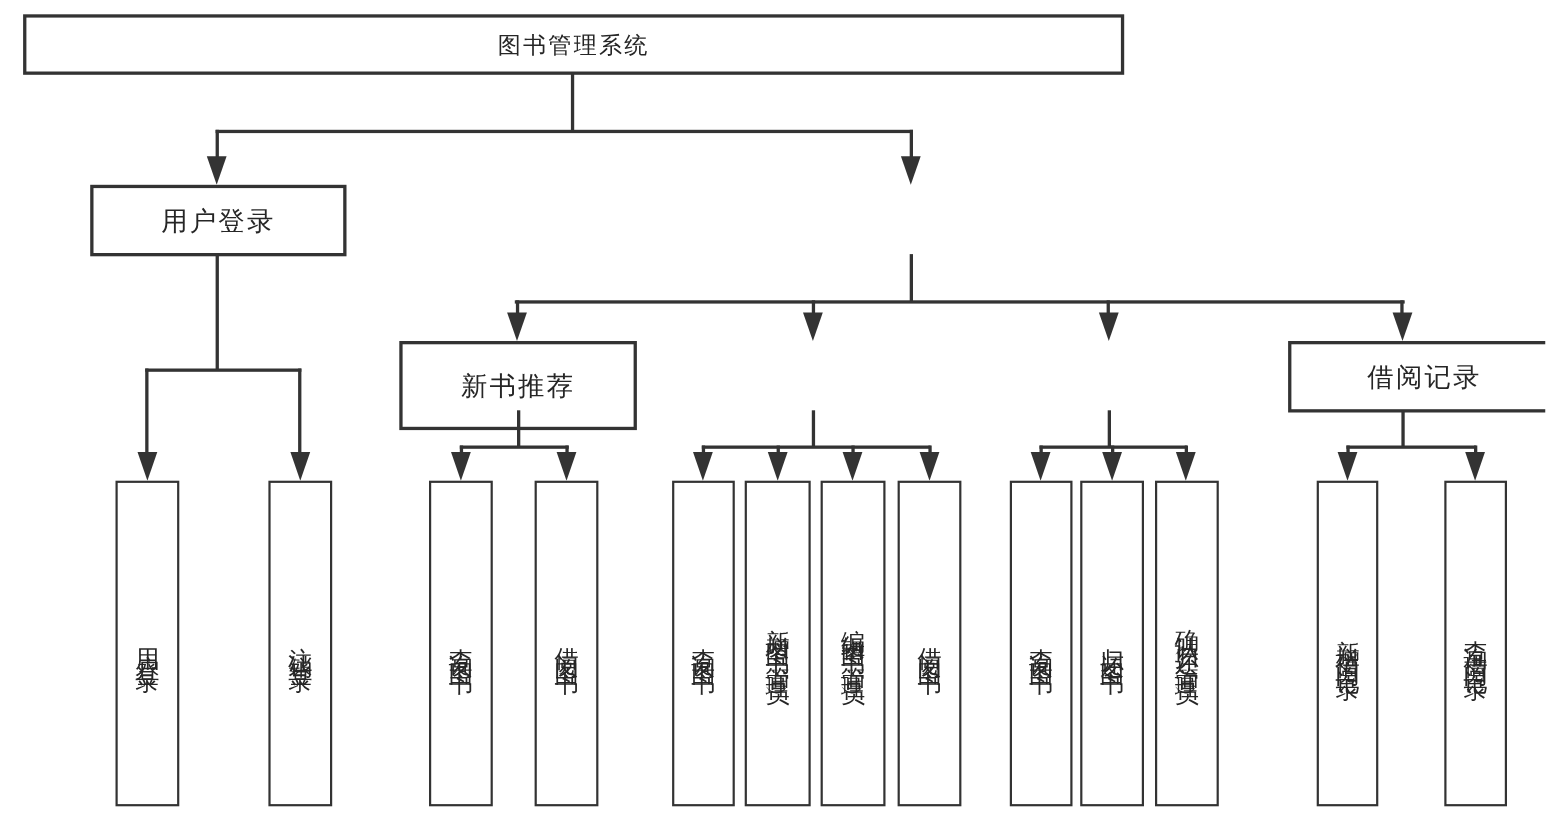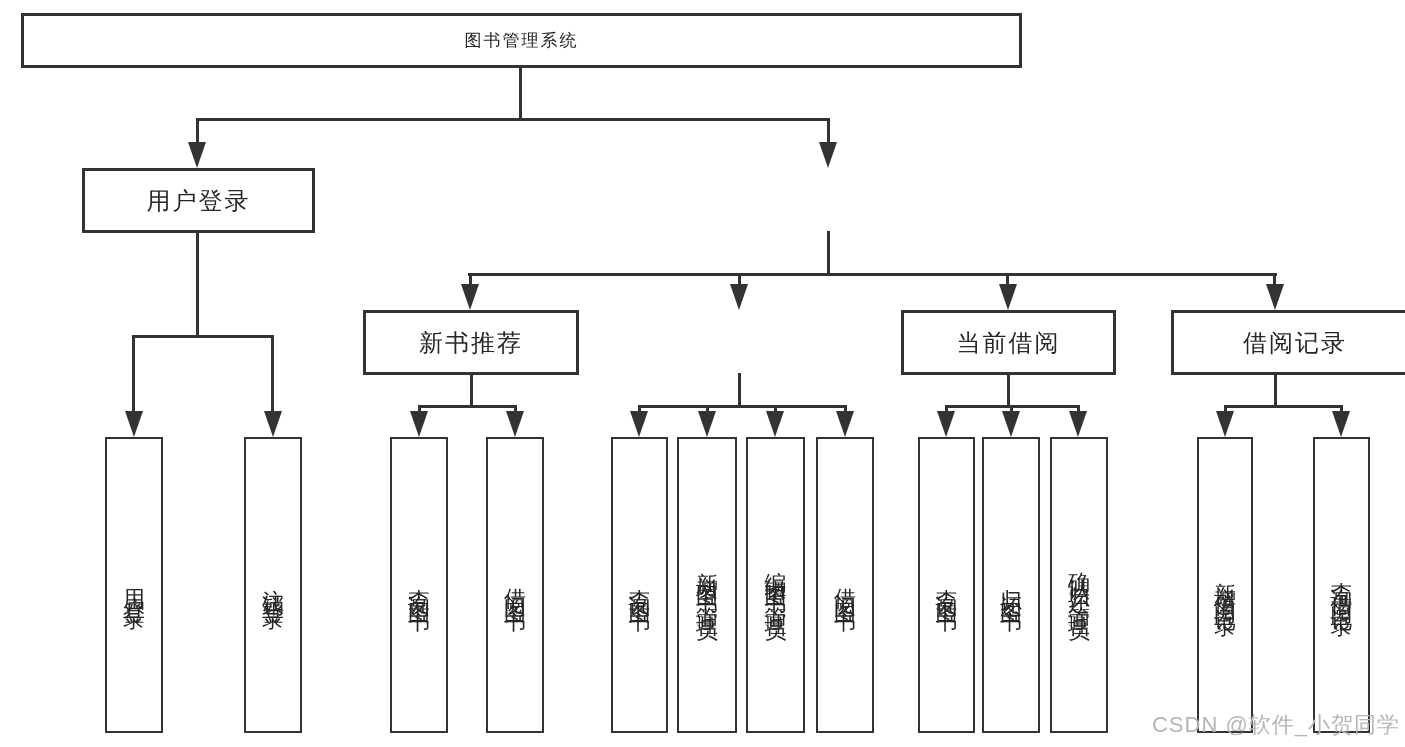--- a/index.html
+++ b/index.html
@@ -18,21 +18,21 @@
   .box {
     position: absolute;
     box-sizing: border-box;
     background: #ffffff;
     border: 3px solid #333333;
     display: flex;
     align-items: center;
     justify-content: center;
     color: #262626;
   }
-  .root-box   { font-size: 17px; letter-spacing: 2px; }
+  .root-box   { font-size: 21px; letter-spacing: 2px; }
   .l2-box     { font-size: 24px; letter-spacing: 2px; }
   .l3-box     { font-size: 24px; letter-spacing: 2px; }
   .leaf-box   { border-width: 2px; }
   .leaf-box .vtext {
     writing-mode: vertical-rl;
     text-orientation: upright;
     font-size: 22px;
     letter-spacing: 7px;
     line-height: 1;
     color: #262626;
@@ -97,25 +97,22 @@
   <div class="hline" style="left:468px; top:273px; width:809px;"></div>
   <div class="vline" style="left:469px; top:273px; height:14px;"></div>
   <div class="arrow" style="left:461px; top:284px;"></div>
   <div class="vline" style="left:738px; top:273px; height:14px;"></div>
   <div class="arrow" style="left:730px; top:284px;"></div>
   <div class="vline" style="left:1006px; top:273px; height:14px;"></div>
   <div class="arrow" style="left:999px; top:284px;"></div>
   <div class="vline" style="left:1273px; top:273px; height:14px;"></div>
   <div class="arrow" style="left:1266px; top:284px;"></div>
 
-  <div class="box l3-box" style="left:363px; top:310px; width:216px; height:65px;">
+  <div class="box l3-box" style="left:363px; top:310px; width:216px; height:81px;">
     <span>新书推荐</span>
-  </div>
-  <div class="box l3-box" style="left:901px; top:310px; width:215px; height:65px;">
-    <span>当前借阅</span>
   </div>
   <div class="box l3-box" style="left:1171px; top:310px; width:248px; height:65px;">
     <span>借阅记录</span>
   </div>
 
   <div class="vline" style="left:470px; top:373px; height:34px;"></div>
   <div class="hline" style="left:418px; top:405px; width:99px;"></div>
   <div class="vline" style="left:418px; top:405px; height:10px;"></div>
   <div class="arrow" style="left:410px; top:411px;"></div>
   <div class="vline" style="left:514px; top:405px; height:10px;"></div>
@@ -185,15 +182,14 @@
     <span class="vtext">确认归还（管理员）</span>
   </div>
 
   <div class="box leaf-box" style="left:1197px; top:437px; width:56px; height:296px;">
     <span class="vtext">新增借阅记录</span>
   </div>
   <div class="box leaf-box" style="left:1313px; top:437px; width:57px; height:296px;">
     <span class="vtext">查询借阅记录</span>
   </div>
 
-  <div class="watermark">CSDN @软件_小贺同学</div>
 
 </div>
 
 </body></html>

